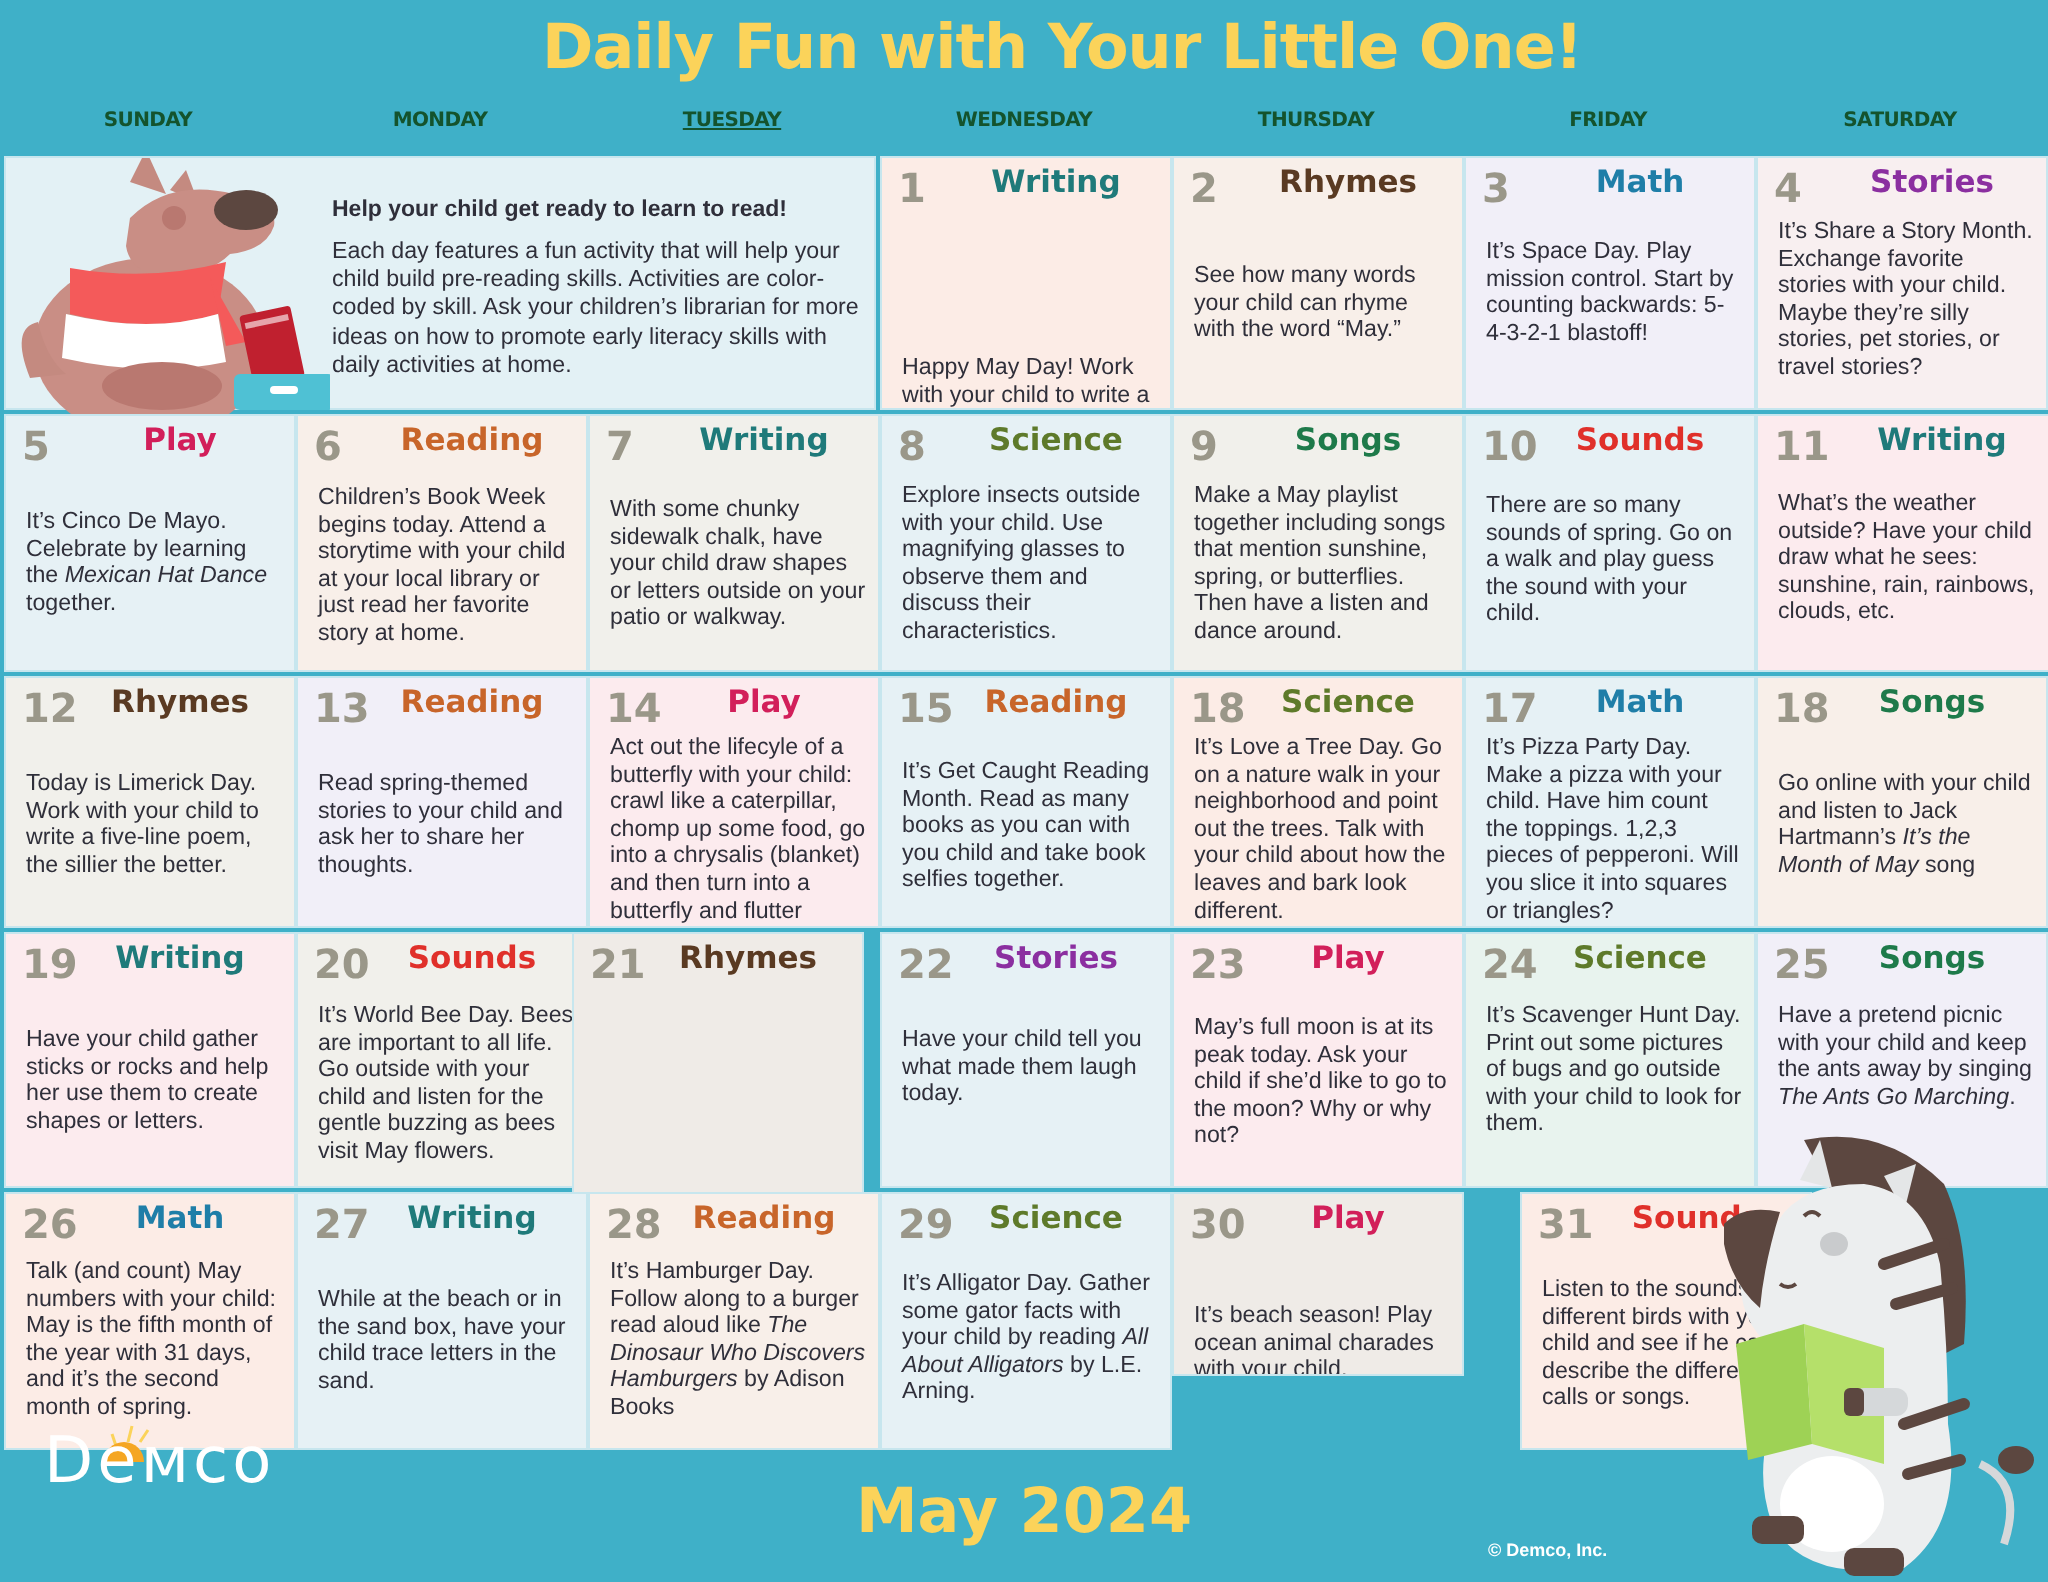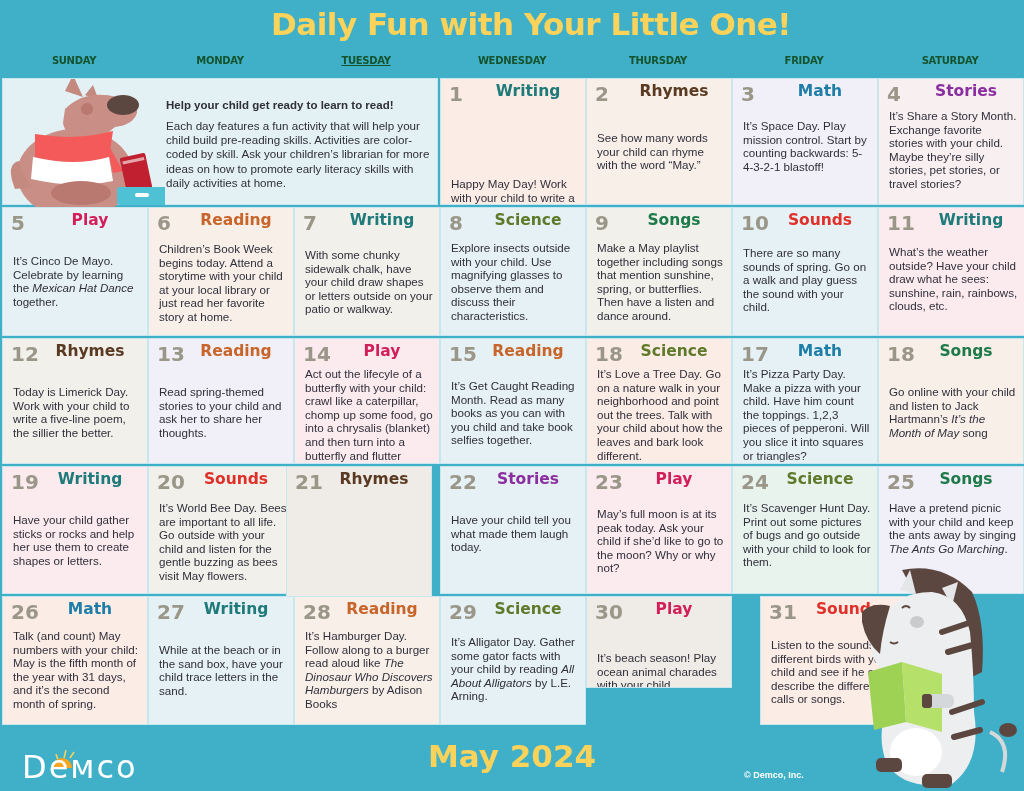--- a/index.html
+++ b/index.html
@@ -55,21 +55,21 @@
   }
   .intro .head {
     position: absolute; left: 163px; top: 20px;
     font-weight: bold; font-size: 11.5px; color: #2f2f3a;
   }
   .intro .text {
     position: absolute; left: 163px; top: 40px; width: 268px;
     font-size: 11.6px; line-height: 14.2px; color: #2f2f3a;
   }
   .footer-logo {
-    position: absolute; left: 22px; top: 744px;
+    position: absolute; left: 22px; top: 707px;
     font-family: "DejaVu Sans", sans-serif;
     font-size: 34px; color: #ffffff; letter-spacing: 1px; font-weight: normal;
   }
   .footer-month {
     position: absolute; left: 0; top: 738px; width: 1024px; text-align: center;
     font-family: "DejaVu Sans", sans-serif;
     font-weight: bold; font-size: 31px; color: #fbd35a;
   }
   .copyright {
     position: absolute; left: 744px; top: 770px;

